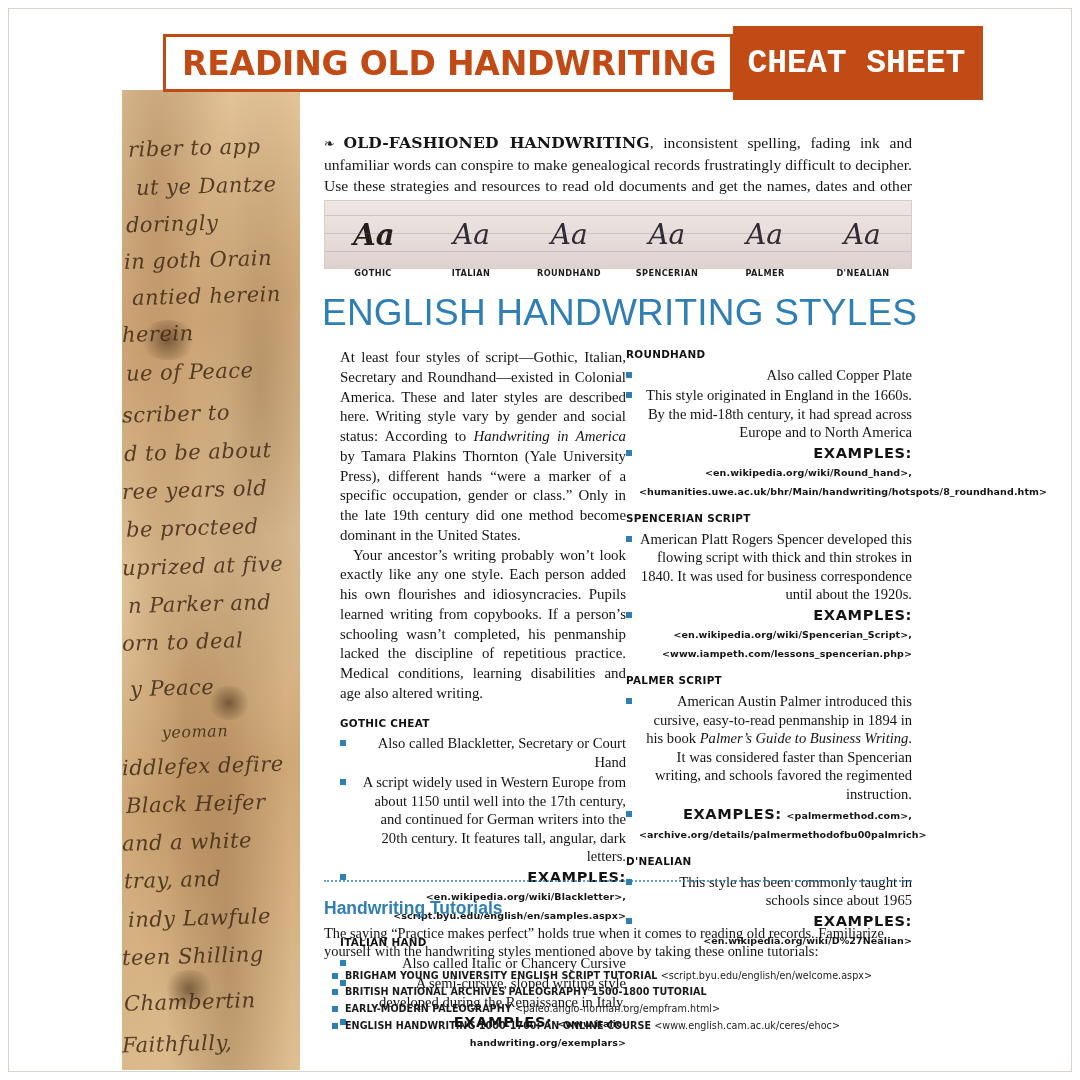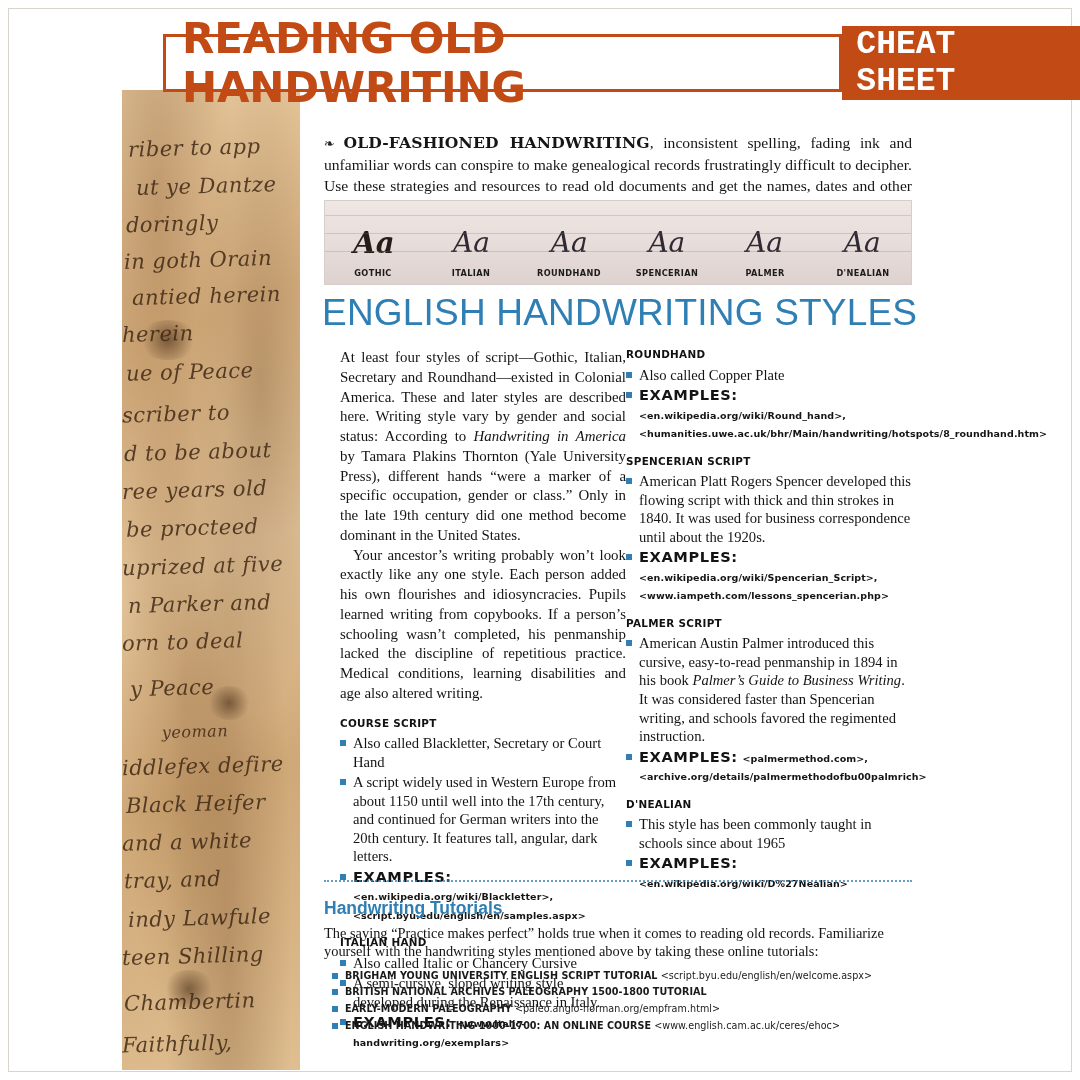--- a/index.html
+++ b/index.html
@@ -79,21 +79,21 @@
     top: 34px;
     height: 58px;
     display: flex;
     align-items: stretch;
   }
   .title-main {
     border: 3px solid #c24a15;
     color: #c24a15;
     font-family: "DejaVu Sans", sans-serif;
     font-weight: bold;
-    font-size: 42px;
+    font-size: 33px;
     letter-spacing: -0.2px;
     display: flex;
     align-items: center;
     padding: 0 14px 0 16px;
     box-sizing: border-box;
     height: 58px;
     background: #fff;
   }
   .title-accent {
     background: #c24a15;
@@ -131,21 +131,21 @@
     font-weight: bold;
     letter-spacing: 0.1px;
   }
 
   
   .specimen {
     position: absolute;
     left: 324px;
     top: 200px;
     width: 588px;
-    height: 85px;
+    height: 69px;
     background: linear-gradient(180deg, #efe7e4 0%, #e6dcd9 55%, #ded2cf 100%);
     border: 1px solid #d7cdc9;
     box-sizing: border-box;
     display: flex;
     align-items: center;
   }
   .specimen .swatch {
     flex: 1 1 0;
     text-align: center;
     font-family: "DejaVu Serif", serif;
@@ -228,20 +228,21 @@
     font-size: 10.4px;
     letter-spacing: 0.3px;
     color: #111;
     margin: 13px 0 4px 0;
   }
 
   ul.bl {
     list-style: none;
     margin: 0;
     padding: 0;
+    text-align: right;
   }
   ul.bl li {
     position: relative;
     padding-left: 13px;
     margin-bottom: 2px;
     font-size: 14.6px;
     line-height: 1.27;
   }
   ul.bl li:before {
     content: "";
@@ -398,21 +399,21 @@
   <div class="main-head">ENGLISH HANDWRITING STYLES</div>
 
   <div class="col col-left">
     <p class="body-p">
       <span>At least four styles of script—Gothic, Italian, Secretary and Roundhand—existed in Colonial America. These and later styles are described here. Writing style vary by gender and social status: According to</span>
       <i>Handwriting in America</i>
       <span>by Tamara Plakins Thornton (Yale University Press), different hands “were a marker of a specific occupation, gender or class.” Only in the late 19th century did one method become dominant in the United States.</span>
     </p>
     <p class="body-p indent">Your ancestor’s writing probably won’t look exactly like any one style. Each person added his own flourishes and idiosyncracies. Pupils learned writing from copybooks. If a person’s schooling wasn’t completed, his penmanship lacked the discipline of repetitious practice. Medical conditions, learning disabilities and age also altered writing.</p>
 
-    <div class="sec-head">COURSE SCRIPT</div>
+    <div class="sec-head">GOTHIC CHEAT</div>
     <ul class="bl">
       <li>Also called Blackletter, Secretary or Court Hand</li>
       <li>A script widely used in Western Europe from about 1150 until well into the 17th century, and continued for German writers into the 20th century. It features tall, angular, dark letters.</li>
       <li class="ex">
         <b>EXAMPLES:</b>
         <span class="url">&lt;en.wikipedia.org/wiki/Blackletter&gt;, &lt;script.byu.edu/english/en/samples.aspx&gt;</span>
       </li>
     </ul>
 
     <div class="sec-head">ITALIAN HAND</div>
@@ -423,20 +424,21 @@
         <b>EXAMPLES:</b>
         <span class="url">&lt;www.italic-handwriting.org/exemplars&gt;</span>
       </li>
     </ul>
   </div>
 
   <div class="col col-right">
     <div class="sec-head" style="margin-top:0;">ROUNDHAND</div>
     <ul class="bl">
       <li>Also called Copper Plate</li>
+      <li>This style originated in England in the 1660s. By the mid-18th century, it had spread across Europe and to North America</li>
       <li class="ex">
         <b>EXAMPLES:</b>
         <span class="url">&lt;en.wikipedia.org/wiki/Round_hand&gt;, &lt;humanities.uwe.ac.uk/bhr/Main/handwriting/hotspots/8_roundhand.htm&gt;</span>
       </li>
     </ul>
 
     <div class="sec-head">SPENCERIAN SCRIPT</div>
     <ul class="bl">
       <li>American Platt Rogers Spencer developed this flowing script with thick and thin strokes in 1840. It was used for business correspondence until about the 1920s.</li>
       <li class="ex">

